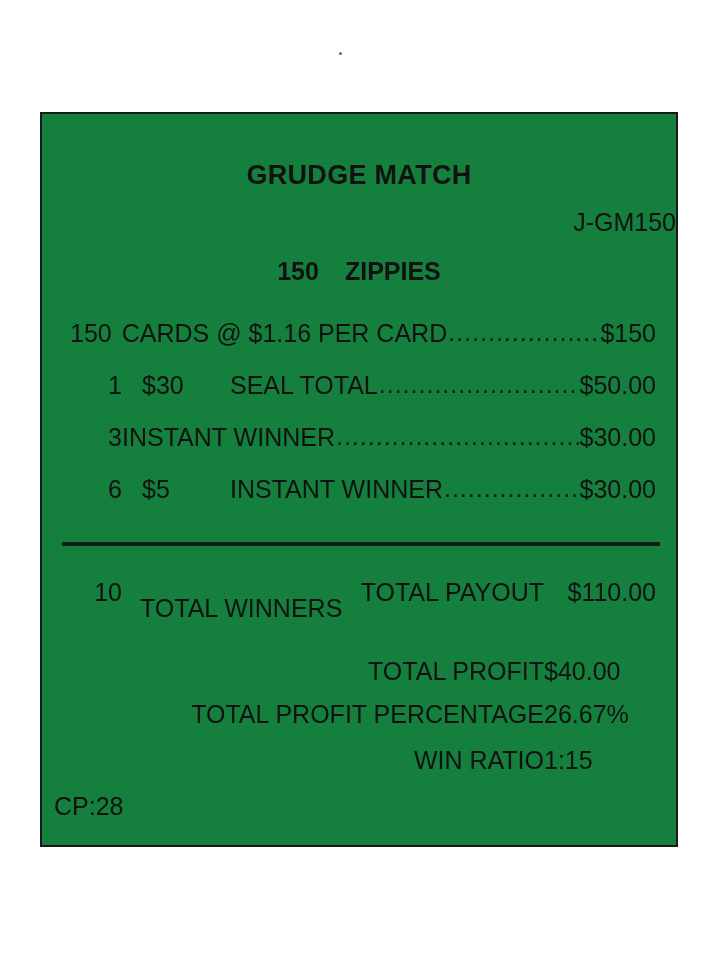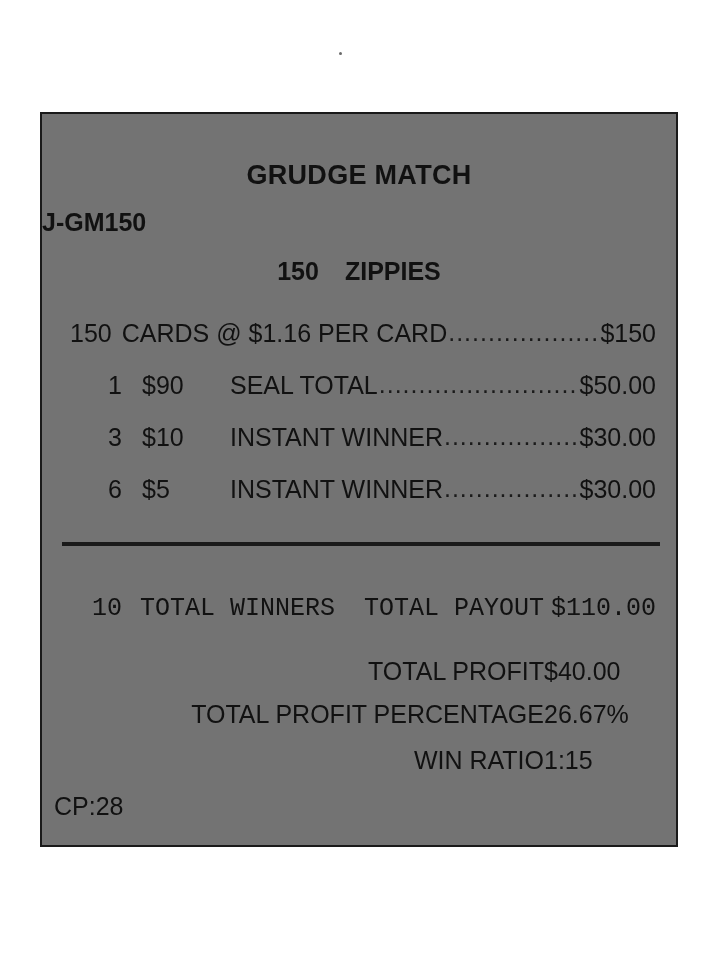--- a/index.html
+++ b/index.html
@@ -31,21 +31,21 @@
     background: #6a6a6a;
     border-radius: 50%;
   }
   .ticket {
     position: absolute;
     left: 40px;
     top: 112px;
     width: 638px;
     height: 735px;
     border: 2px solid #1a1a1a;
-    background: #737373;
+    background: #15803d;
     box-sizing: border-box;
   }
   .inner {
     position: relative;
     width: 100%;
     height: 100%;
   }
   
   .title {
     position: absolute;
@@ -55,23 +55,23 @@
     text-align: center;
     font-size: 27px;
     font-weight: bold;
     letter-spacing: 0.3px;
   }
   .subtitle {
     position: absolute;
     left: 0;
     right: 0;
     top: 94px;
-    text-align: left;
-    font-size: 25px;
-    font-weight: bold;
+    text-align: right;
+    font-size: 25px;
+    font-weight: normal;
   }
   .countline {
     position: absolute;
     left: 0;
     right: 0;
     top: 143px;
     text-align: center;
     font-size: 25px;
     font-weight: bold;
   }
@@ -139,24 +139,23 @@
     height: 3px;
     box-sizing: border-box;
   }
   
   .totals-top {
     position: absolute;
     left: 28px;
     right: 20px;
     top: 447px;
     display: flex;
-    align-items: flex-end;
+    align-items: center;
     font-size: 25px;
     white-space: nowrap;
-    font-family: Liberation Mono, monospace;
   }
   .totals-top .winners-qty {
     width: 52px;
     text-align: right;
     flex: 0 0 auto;
   }
   .totals-top .winners-label {
     padding-left: 18px;
     flex: 0 0 auto;
     margin-top: 33px;
@@ -214,29 +213,28 @@
 
         <div class="row cards">
           <span class="leadqty">150</span>
           <span class="label" style="padding-left:10px;">CARDS @ $1.16 PER CARD</span>
           <span class="dots">..............................................</span>
           <span class="amount">$150</span>
         </div>
 
         <div class="row">
           <span class="qty">1</span>
-          <span class="prize">$90</span>
+          <span class="prize">$30</span>
           <span class="label">SEAL TOTAL</span>
           <span class="dots">....................................................</span>
           <span class="amount">$50.00</span>
         </div>
 
         <div class="row">
           <span class="qty">3</span>
-          <span class="prize">$10</span>
           <span class="label">INSTANT WINNER</span>
           <span class="dots">........................................</span>
           <span class="amount">$30.00</span>
         </div>
 
         <div class="row">
           <span class="qty">6</span>
           <span class="prize">$5</span>
           <span class="label">INSTANT WINNER</span>
           <span class="dots">........................................</span>

